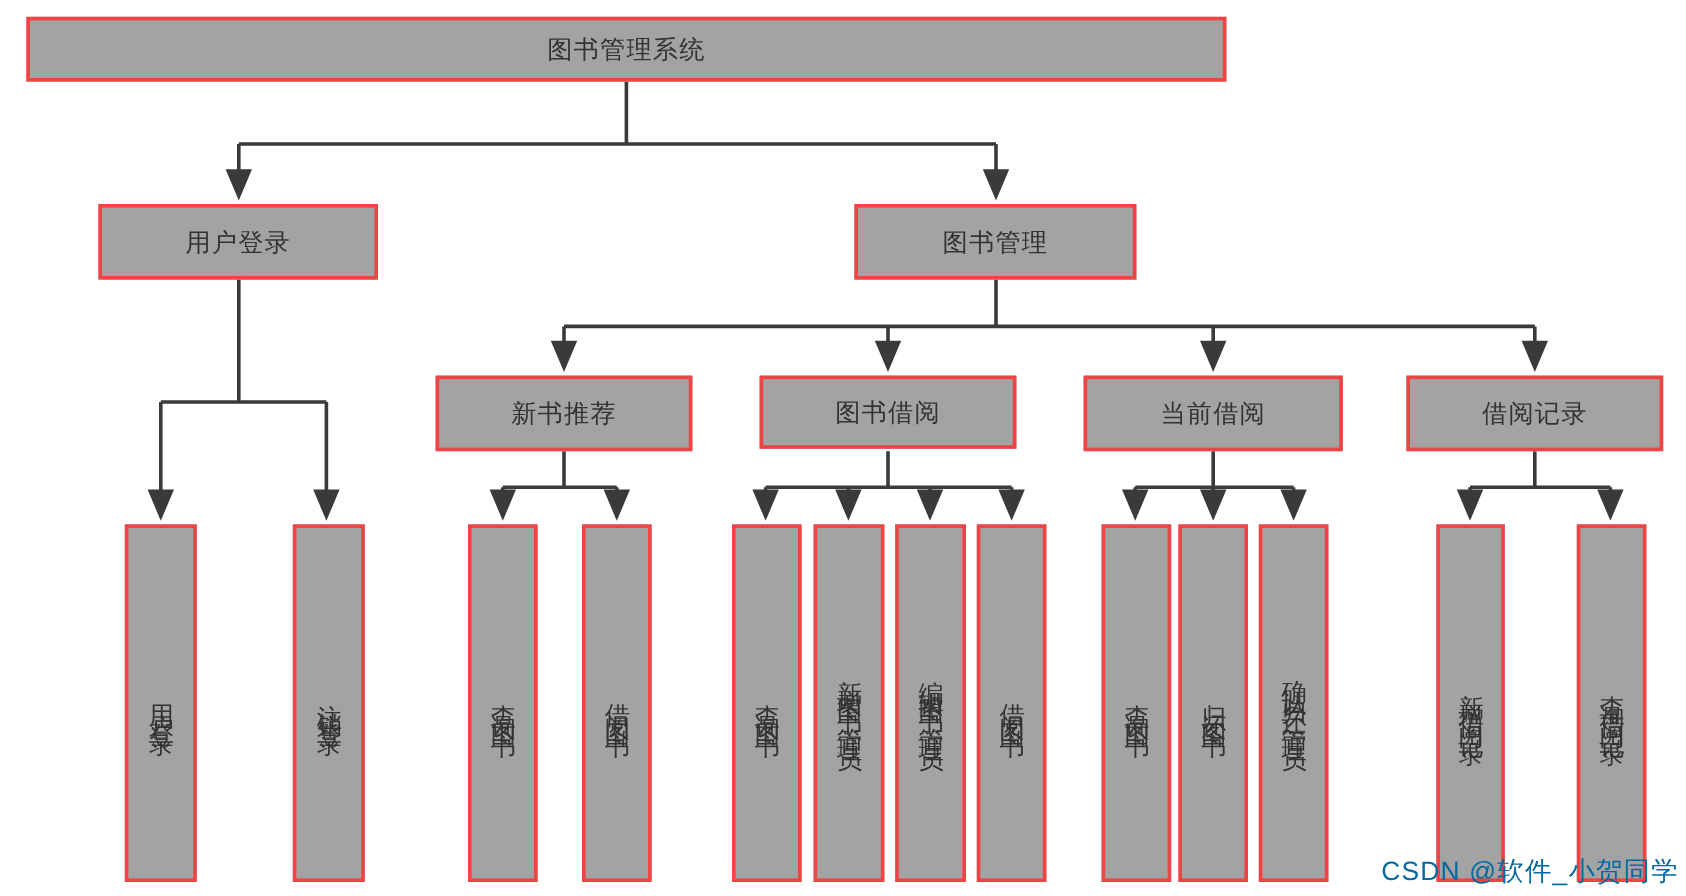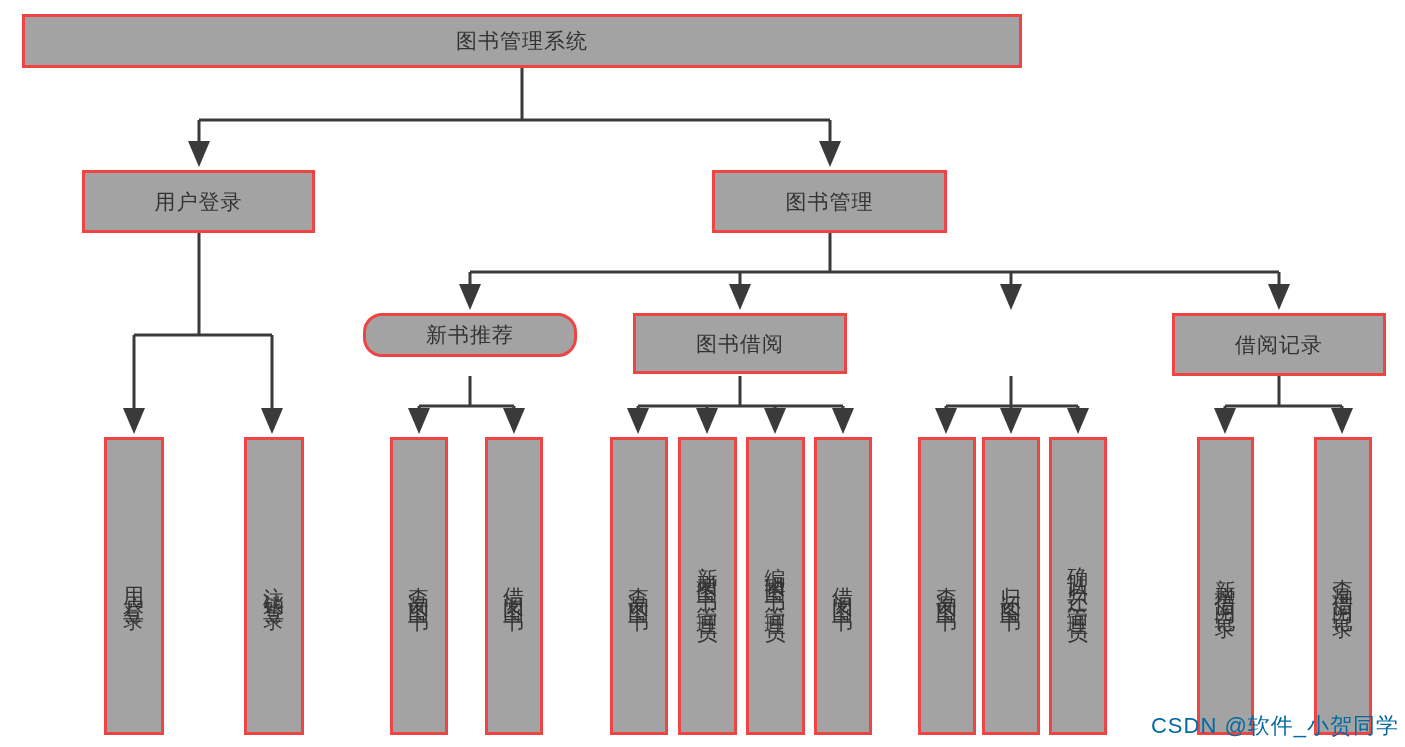--- a/index.html
+++ b/index.html
@@ -95,22 +95,23 @@
       <polygon points="1214,408 1236,408 1225,434"></polygon>
       <polygon points="1331,408 1353,408 1342,434"></polygon>
     </g>
   </svg>
 
   <div class="box hbox" style="left:22px; top:14px; width:1000px; height:54px;">图书管理系统</div>
 
   <div class="box hbox" style="left:82px; top:170px; width:233px; height:63px;">用户登录</div>
   <div class="box hbox" style="left:712px; top:170px; width:235px; height:63px;">图书管理</div>
 
-  <div class="box hbox" style="left:363px; top:313px; width:214px; height:44px;border-radius:19px;">新书推荐</div>
+  <div class="box hbox" style="left:363px; top:313px; width:214px; height:63px;">新书推荐</div>
   <div class="box hbox" style="left:633px; top:313px; width:214px; height:61px;">图书借阅</div>
+  <div class="box hbox" style="left:903px; top:313px; width:216px; height:63px;">当前借阅</div>
   <div class="box hbox" style="left:1172px; top:313px; width:214px; height:63px;">借阅记录</div>
 
   <div class="box vbox" style="left:104px; width:60px;">用户登录</div>
   <div class="box vbox" style="left:244px; width:60px;">注销登录</div>
 
   <div class="box vbox" style="left:390px; width:58px;">查询图书</div>
   <div class="box vbox" style="left:485px; width:58px;">借阅图书</div>
 
   <div class="box vbox" style="left:610px; width:58px;">查询图书</div>
   <div class="box vbox" style="left:678px; width:59px;">新增图书（管理员）</div>

